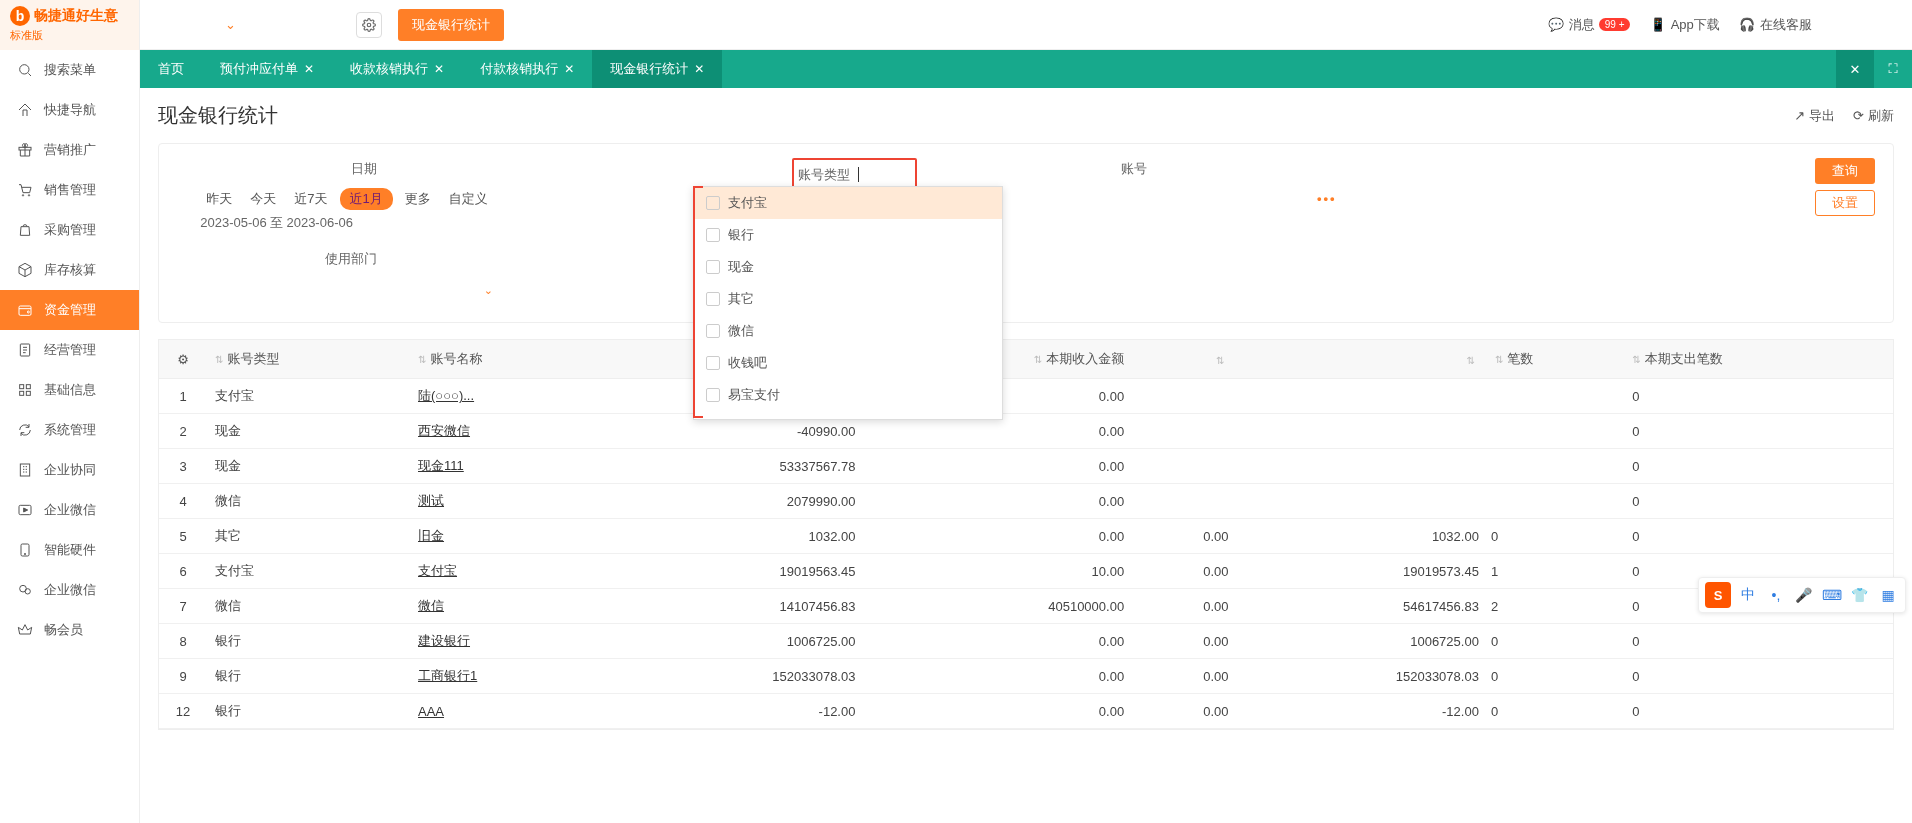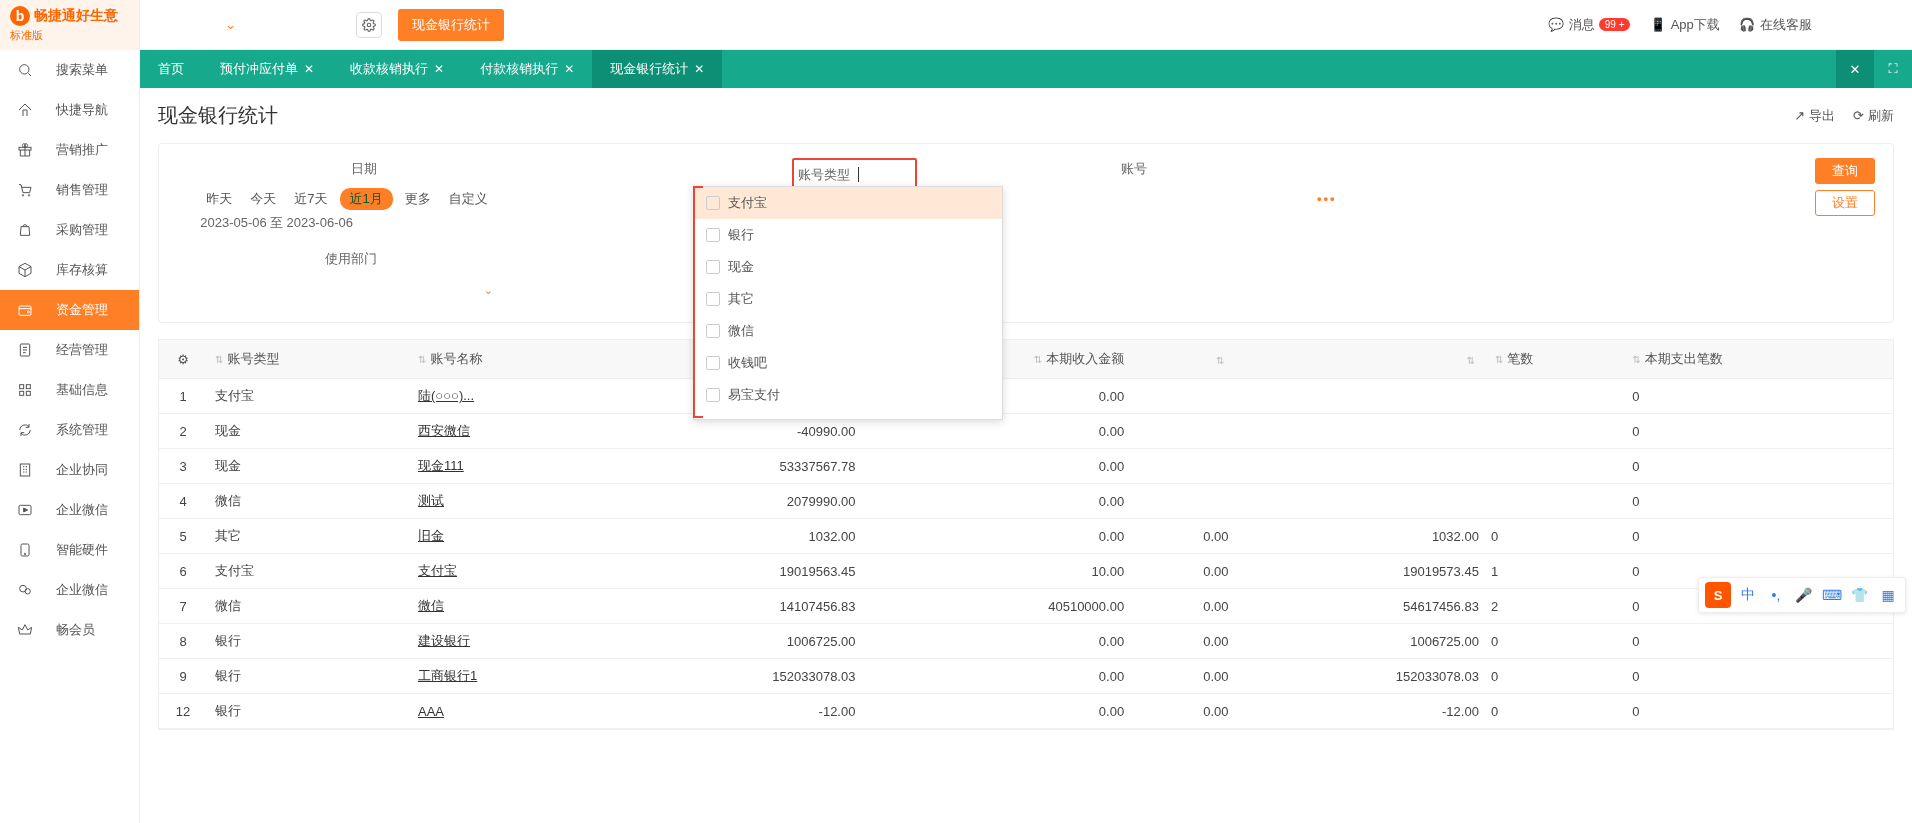--- a/index.html
+++ b/index.html
@@ -7,21 +7,21 @@
 .app { display: flex; height: 823px; }
 
 
 .sidebar { width: 140px; background: #fff; border-right: 1px solid #eee; display: flex; flex-direction: column; }
 .logo-area { height: 50px; padding: 6px 10px; background: #fef4ec; }
 .logo-row { display: flex; align-items: center; gap: 4px; }
 .logo-icon { width: 20px; height: 20px; background: #ff6600; border-radius: 50%; display: flex; align-items: center; justify-content: center; color: #fff; font-weight: bold; font-size: 14px; }
 .logo-text { color: #ff6600; font-weight: bold; font-size: 14px; }
 .logo-sub { color: #ff6600; font-size: 11px; margin-top: 2px; }
 .nav-list { flex: 1; }
-.nav-item { display: flex; align-items: center; gap: 22px; padding: 11px 16px; color: #555; cursor: pointer; }
+.nav-item { display: flex; align-items: center; gap: 10px; padding: 11px 16px; color: #555; cursor: pointer; }
 .nav-item.active { background: #ff7f27; color: #fff; }
 .nav-icon { width: 18px; height: 18px; display: inline-flex; align-items: center; justify-content: center; }
 .nav-icon svg { width: 16px; height: 16px; stroke: currentColor; fill: none; stroke-width: 1.5; }
 
 
 .main { flex: 1; display: flex; flex-direction: column; }
 .topbar { height: 50px; background: #fff; display: flex; align-items: center; padding: 0 20px; gap: 16px; border-bottom: 1px solid #eee; }
 .topbar .dropdown-area { color: #bbb; width: 180px; }
 .caret-down { color: #ff7f27; }
 .gear-btn { width: 26px; height: 26px; border: 1px solid #ddd; border-radius: 4px; display: flex; align-items: center; justify-content: center; color: #666; cursor: pointer; }
@@ -46,21 +46,21 @@
 .page-actions { margin-left: auto; display: flex; gap: 18px; color: #555; }
 .page-actions .act { display: flex; align-items: center; gap: 4px; cursor: pointer; }
 
 
 .filters { border: 1px solid #eee; border-radius: 4px; padding: 14px 18px 10px; }
 .filter-row { display: flex; align-items: flex-start; gap: 40px; margin-bottom: 10px; position: relative; }
 .filter-group { display: flex; align-items: center; gap: 10px; flex-direction: column; }
 .filter-label { color: #666; min-width: 60px; text-align: right; padding-top: 2px; }
 .date-options { display: flex; gap: 6px; align-items: center; }
 .date-chip { color: #555; padding: 2px 6px; cursor: pointer; }
-.date-chip.active { background: #ff7f27; color: #14532d; border-radius: 10px; padding: 2px 10px; }
+.date-chip.active { background: #ff7f27; color: #701a75; border-radius: 10px; padding: 2px 10px; }
 .date-range { color: #666; font-size: 12px; margin-top: 4px; }
 .filter-input-wrap { position: relative; width: 300px; }
 .filter-input { width: 100%; border: none; border-bottom: 1px solid transparent; padding: 4px 24px 4px 4px; outline: none; color: #333; }
 .filter-input-wrap.highlighted { border: 2px solid #e43; border-radius: 2px; padding: 6px 4px 2px; }
 .filter-arrow { position: absolute; right: 2px; top: 6px; width: 18px; height: 18px; background: #ffe4cf; color: #ff7f27; border-radius: 50%; display: flex; align-items: center; justify-content: center; font-size: 10px; cursor: pointer; }
 .select-caret { position: absolute; right: 4px; top: 6px; color: #ff7f27; font-size: 11px; }
 .query-btn { background: #ff7f27; color: #fff; border: none; padding: 4px 16px; border-radius: 3px; cursor: pointer; }
 .settings-btn { background: #fff; color: #ff7f27; border: 1px solid #ff7f27; padding: 3px 16px; border-radius: 3px; cursor: pointer; }
 .btn-col { display: flex; flex-direction: column; gap: 6px; margin-left: auto; }
 .more-dots { color: #ff7f27; letter-spacing: 2px; font-weight: bold; cursor: pointer; margin-right: 8px; align-self: center; }

